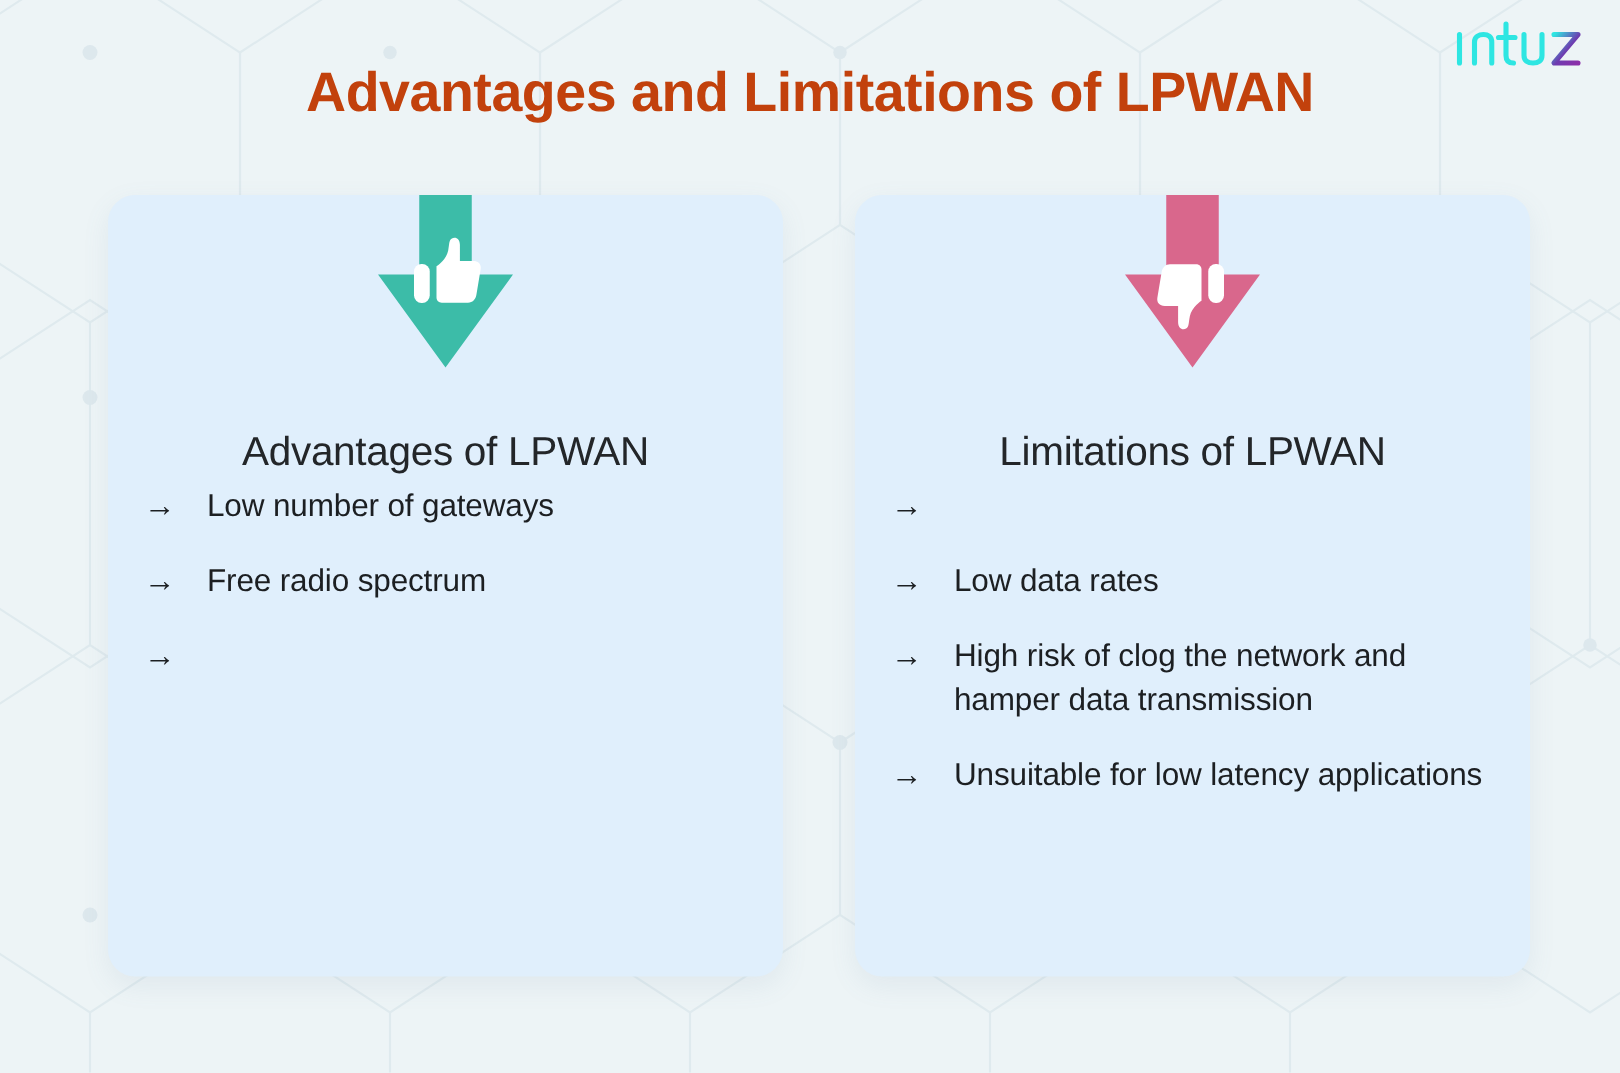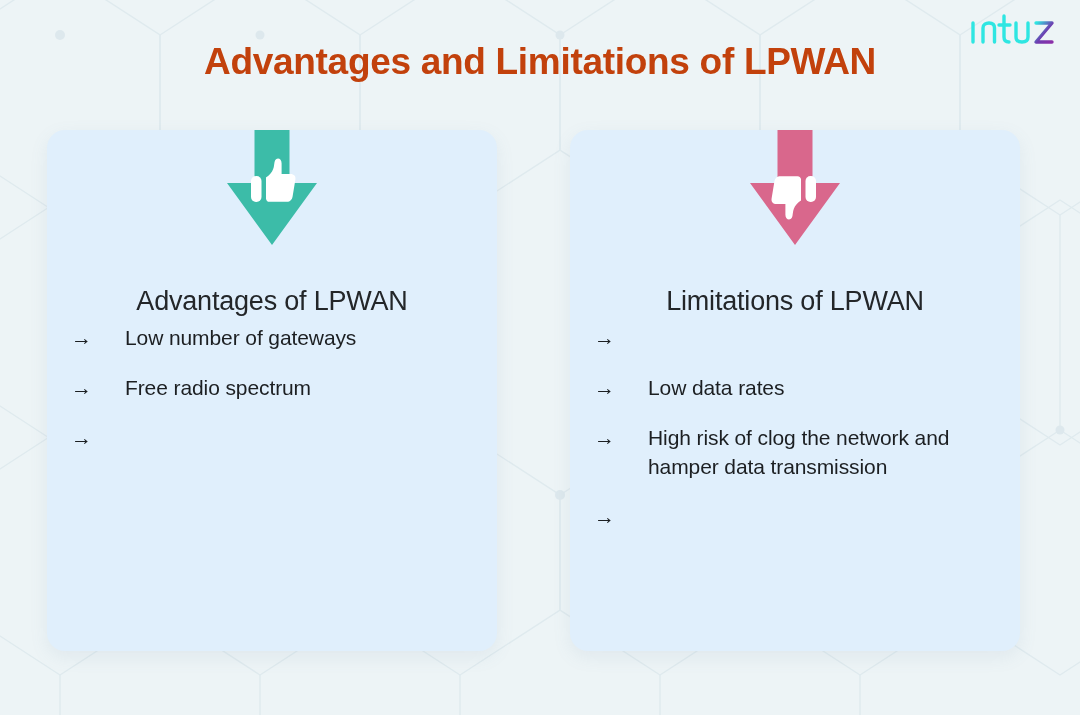--- a/index.html
+++ b/index.html
@@ -51,21 +51,21 @@
   
   .card {
     position: absolute;
     top: 130px;
     height: 521px;
     background: #e0effc;
     border-radius: 18px;
     box-shadow: 0 6px 18px rgba(110, 140, 165, 0.10);
     z-index: 2;
   }
-  #card-advantages { left: 47px;  width: 450px; }
+  #card-advantages { left: 72px;  width: 450px; }
   #card-limitations { left: 570px; width: 450px; }
 
   
   .arrow-badge {
     position: absolute;
     top: 0px;
     left: 50%;
     transform: translateX(-50%);
     width: 130px;
     height: 118px;
@@ -108,21 +108,20 @@
     color: #1c1f22;
     width: 28px;
     text-align: left;
   }
   .bullet-text {
     flex: 1 1 auto;
     font-size: 21px;
     line-height: 29px;
     color: #1c1f22;
     letter-spacing: -0.1px;
-    margin-left: 12px;
   }
 </style>
 </head>
 <body>
 
 <svg id="bg-pattern" viewBox="0 0 1080 715" xmlns="http://www.w3.org/2000/svg">
   <rect x="0" y="0" width="1080" height="715" fill="#edf4f6"></rect>
   <g stroke="#dfeaee" stroke-width="1.4" fill="none">
     <path d="M-40 35 L60 -30 L160 35 L160 150 L60 215 L-40 150 Z"></path>
     <path d="M160 35 L260 -30 L360 35 L360 150 L260 215 L160 150 Z"></path>
@@ -260,15 +259,16 @@
     <li class="bullet-item">
       <span class="bullet-arrow">→</span>
       <span class="bullet-text">Low data rates</span>
     </li>
     <li class="bullet-item">
       <span class="bullet-arrow">→</span>
       <span class="bullet-text">High risk of clog the network and hamper data transmission</span>
     </li>
     <li class="bullet-item">
       <span class="bullet-arrow">→</span>
+      <span class="bullet-text">Unsuitable for low latency applications</span>
     </li>
   </ul>
 </section>
 
 </body></html>

